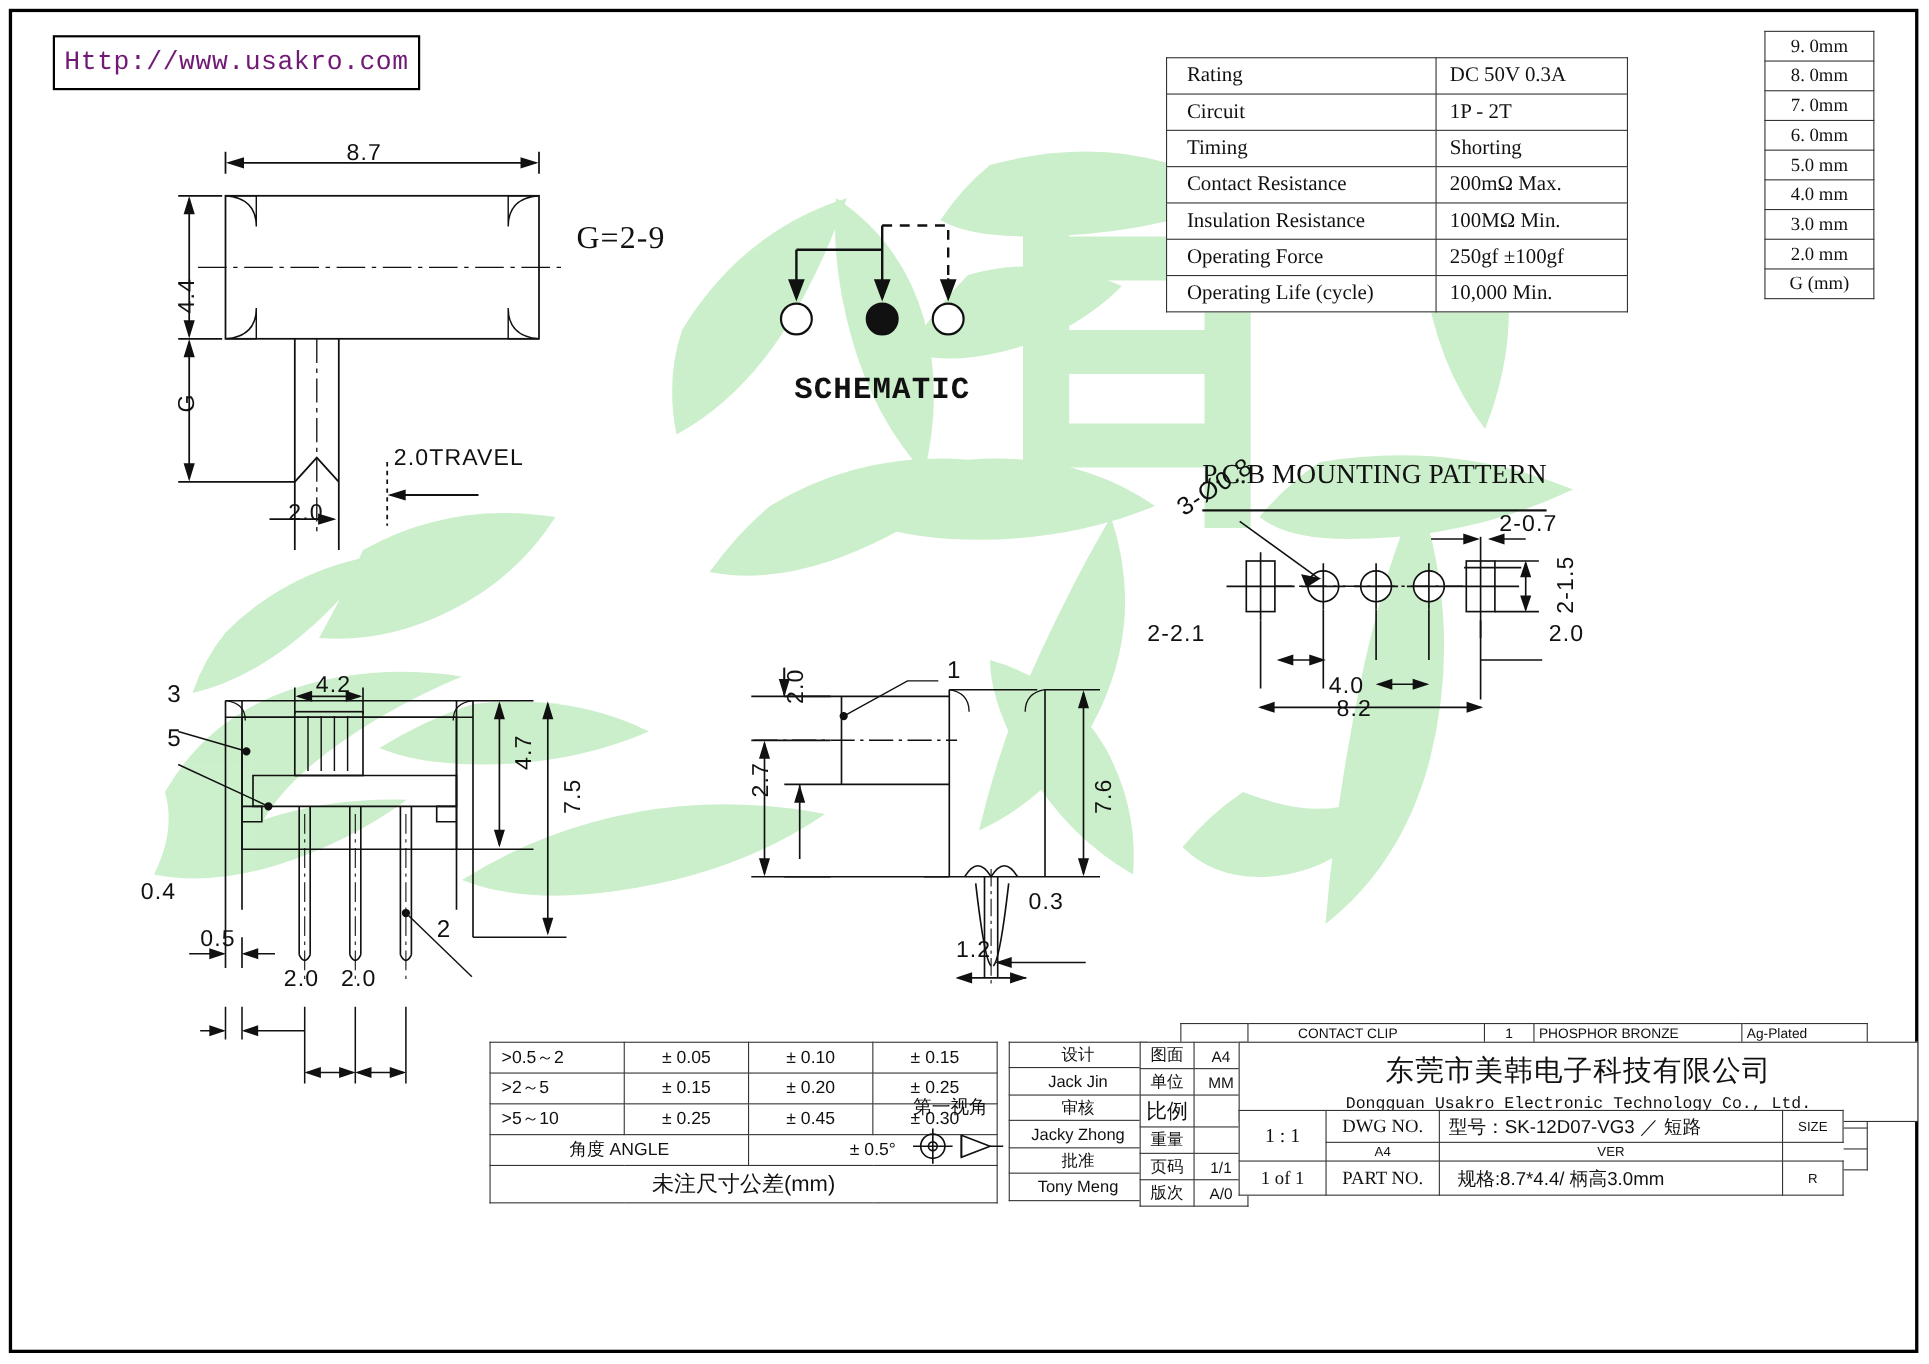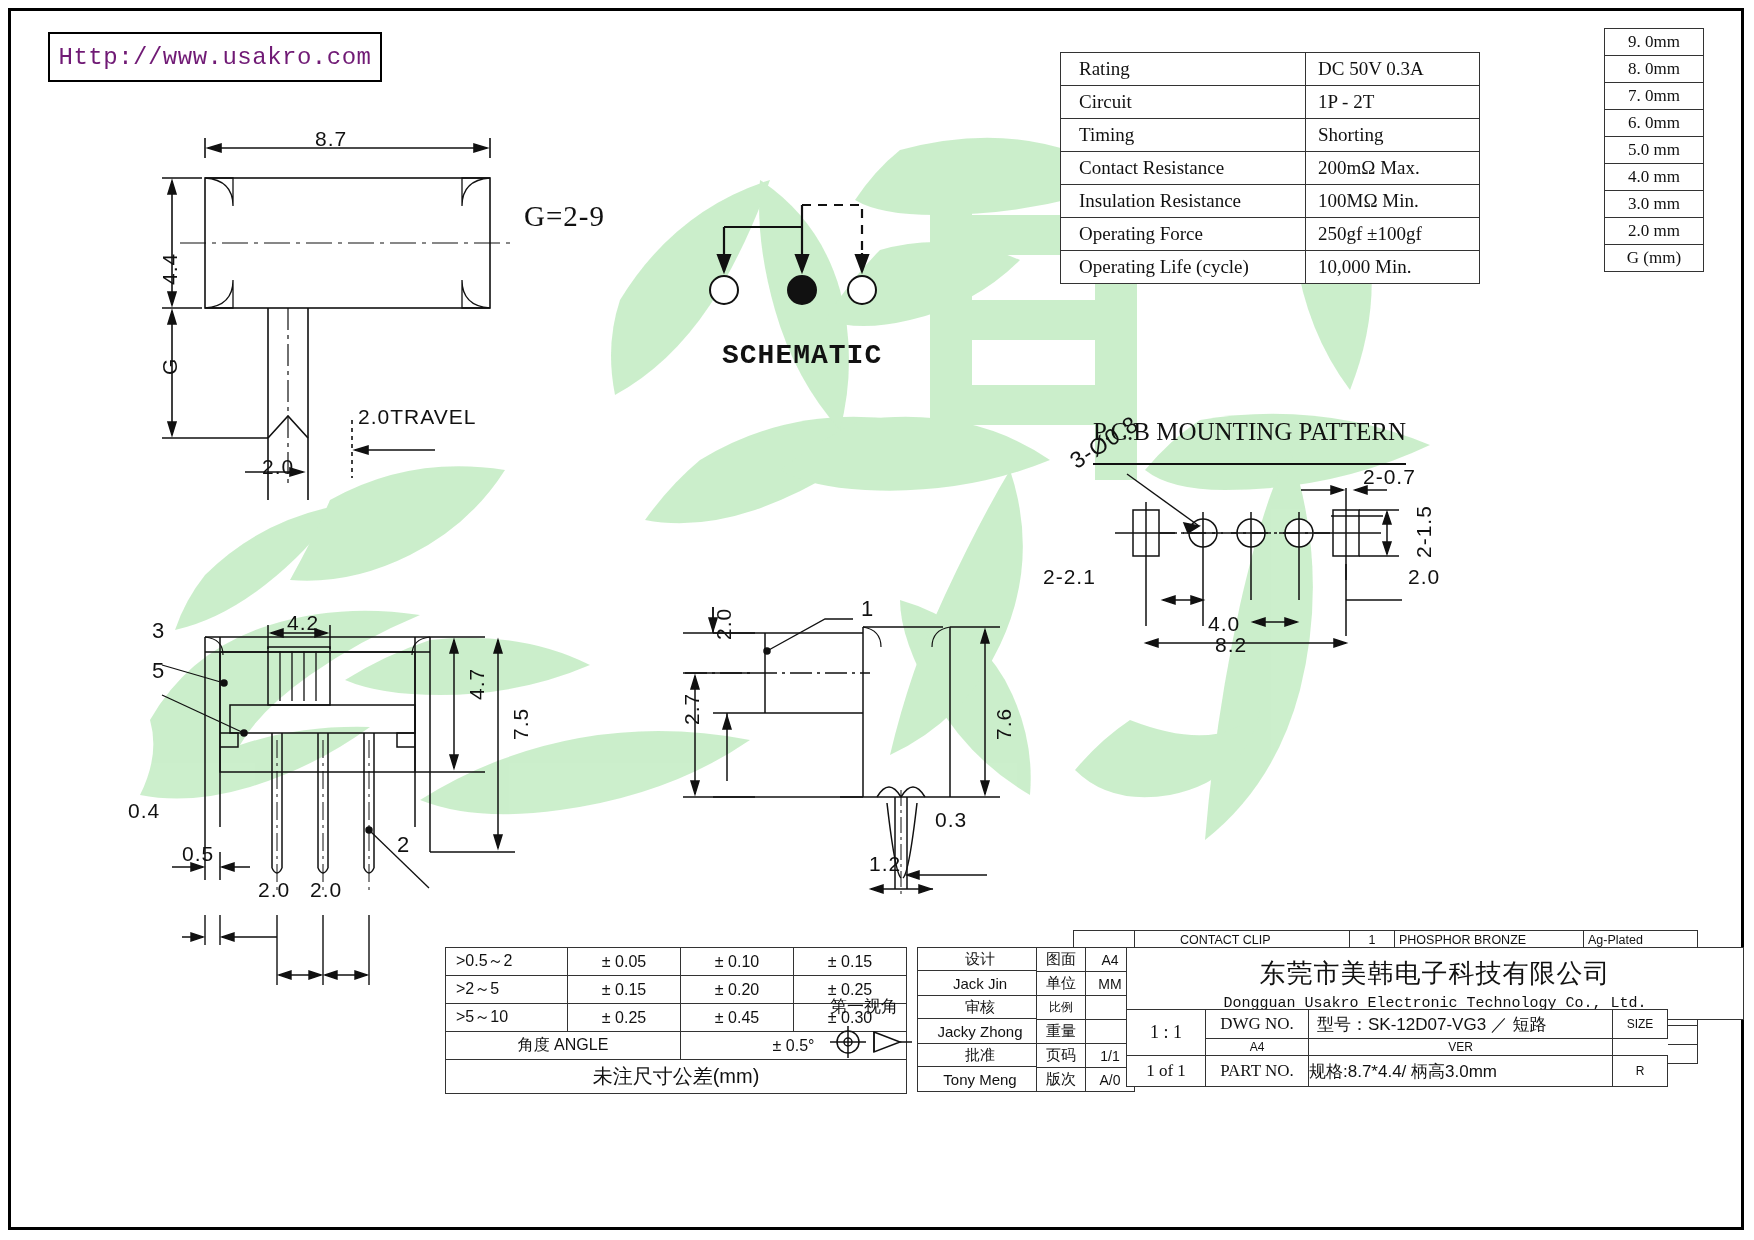--- a/index.html
+++ b/index.html
@@ -546,21 +546,21 @@
     <tbody>
       <tr>
         <td style="width:42px;height:21px;font-size:15px;">图面</td>
         <td style="width:42px;height:21px;font-size:14px;">A4</td>
       </tr>
       <tr>
         <td style="width:42px;height:21px;font-size:15px;">单位</td>
         <td style="width:42px;height:21px;font-size:14px;">MM</td>
       </tr>
       <tr>
-        <td style="width:42px;height:21px;font-size:12px;">比例</td>
+        <td style="width:42px;height:21px;font-size:19px;">比例</td>
         <td style="width:42px;height:21px;font-size:14px;"></td>
       </tr>
       <tr>
         <td style="width:42px;height:21px;font-size:15px;">重量</td>
         <td style="width:42px;height:21px;font-size:14px;"></td>
       </tr>
       <tr>
         <td style="width:42px;height:21px;font-size:15px;">页码</td>
         <td style="width:42px;height:21px;font-size:14px;">1/1</td>
       </tr>
@@ -586,19 +586,19 @@
         <td style="width:48px;height:13px;font-size:12px;">SIZE</td>
       </tr>
       <tr>
         <td style="width:96px;font-size:12px;height:13px;">A4</td>
 
         <td style="width:48px;height:13px;font-size:12px;">VER</td>
       </tr>
       <tr>
         <td style="width:72px;height:28px;font-family:'Liberation Serif',serif;font-size:17px;">1 of 1</td>
         <td style="width:96px;height:28px;font-family:'Liberation Serif',serif;font-size:17px;">PART NO.</td>
-        <td style="width:292px;height:28px;text-align:left;padding-left:0;font-family:'Liberation Sans',sans-serif;font-size:17px;">规格:8.7*4.4/ 柄高3.0mm</td>
+        <td style="width:292px;height:28px;text-align:left;padding-left:16px;font-family:'Liberation Sans',sans-serif;font-size:17px;">规格:8.7*4.4/ 柄高3.0mm</td>
         <td style="width:48px;height:14px;font-size:12px;">R</td>
       </tr>
     </tbody>
   </table>
 
 </div>
 
 </body></html>

